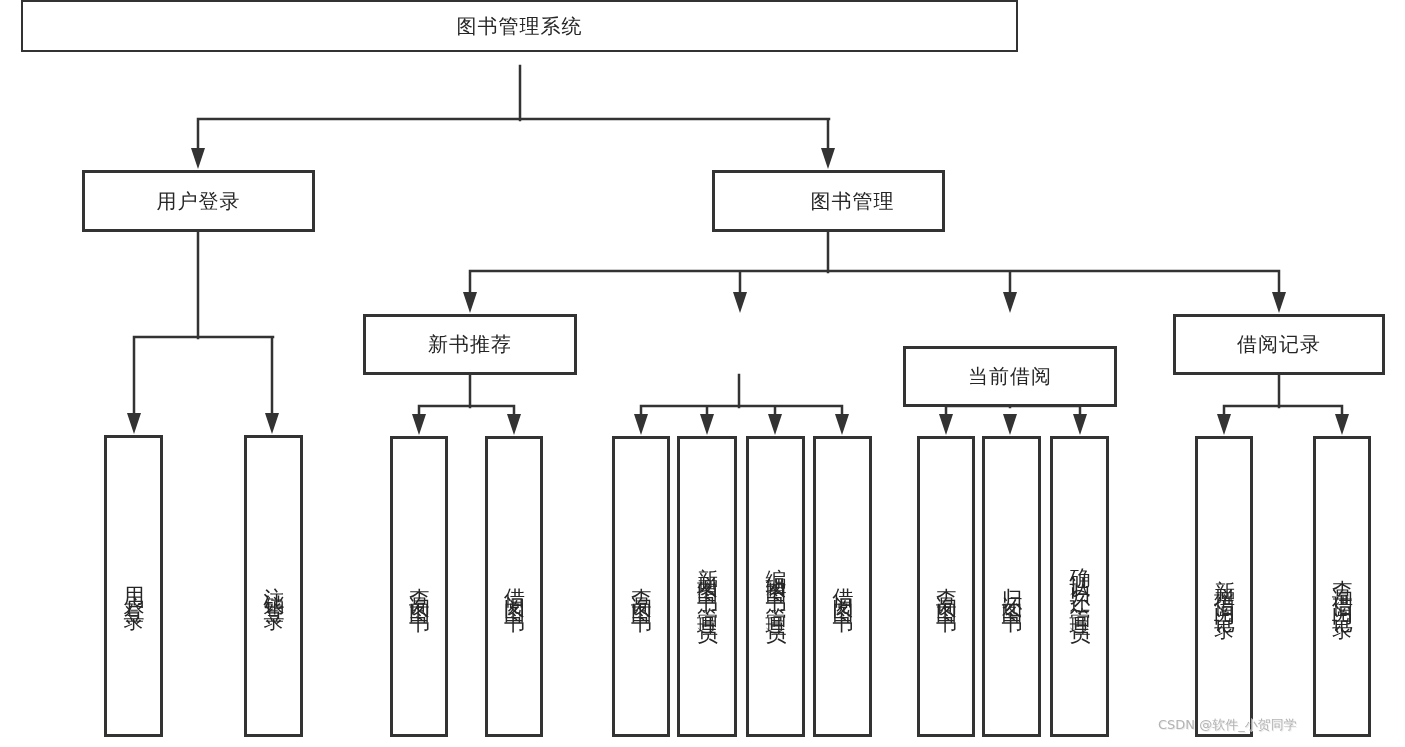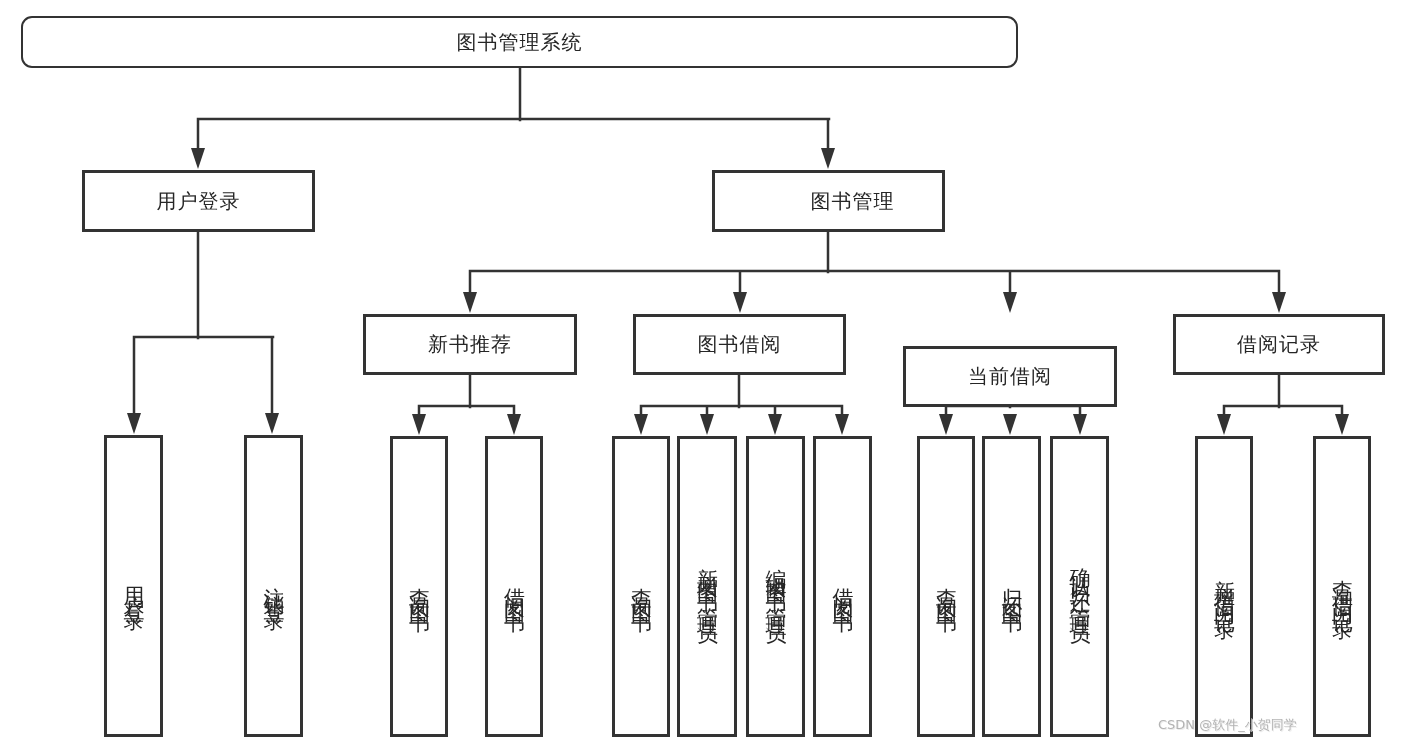--- a/index.html
+++ b/index.html
@@ -76,36 +76,33 @@
              M463 292 L477 292 L470 313 Z  M733 292 L747 292 L740 313 Z
              M1003 292 L1017 292 L1010 313 Z  M1272 292 L1286 292 L1279 313 Z
              M412 414 L426 414 L419 435 Z  M507 414 L521 414 L514 435 Z
              M634 414 L648 414 L641 435 Z  M700 414 L714 414 L707 435 Z
              M768 414 L782 414 L775 435 Z  M835 414 L849 414 L842 435 Z
              M939 414 L953 414 L946 435 Z  M1003 414 L1017 414 L1010 435 Z
              M1073 414 L1087 414 L1080 435 Z
              M1217 414 L1231 414 L1224 435 Z  M1335 414 L1349 414 L1342 435 Z"></path>
   </svg>
 
-  <div class="hbox" style="left:21px; top:16px; width:997px; height:52px; border-width:2px;border-radius:11px;">
+  <div class="hbox" style="left:21px; top:0; width:997px; height:52px; border-width:2px;">
     <span>图书管理系统</span>
   </div>
 
   <div class="hbox" style="left:82px; top:170px; width:233px; height:62px;">
     <span>用户登录</span>
   </div>
   <div class="hbox" style="left:712px; top:170px; width:233px; height:62px;padding-left:48px;">
     <span>图书管理</span>
   </div>
 
   <div class="hbox" style="left:363px; top:314px; width:214px; height:61px;">
     <span>新书推荐</span>
-  </div>
-  <div class="hbox" style="left:633px; top:314px; width:213px; height:61px;">
-    <span>图书借阅</span>
   </div>
   <div class="hbox" style="left:903px; top:314px; width:214px; height:61px;margin-top:32px;">
     <span>当前借阅</span>
   </div>
   <div class="hbox" style="left:1173px; top:314px; width:212px; height:61px;">
     <span>借阅记录</span>
   </div>
 
   <div class="vbox" style="left:104px; top:435px; width:59px; height:302px;">
     <span class="vtext">用户登录</span>

